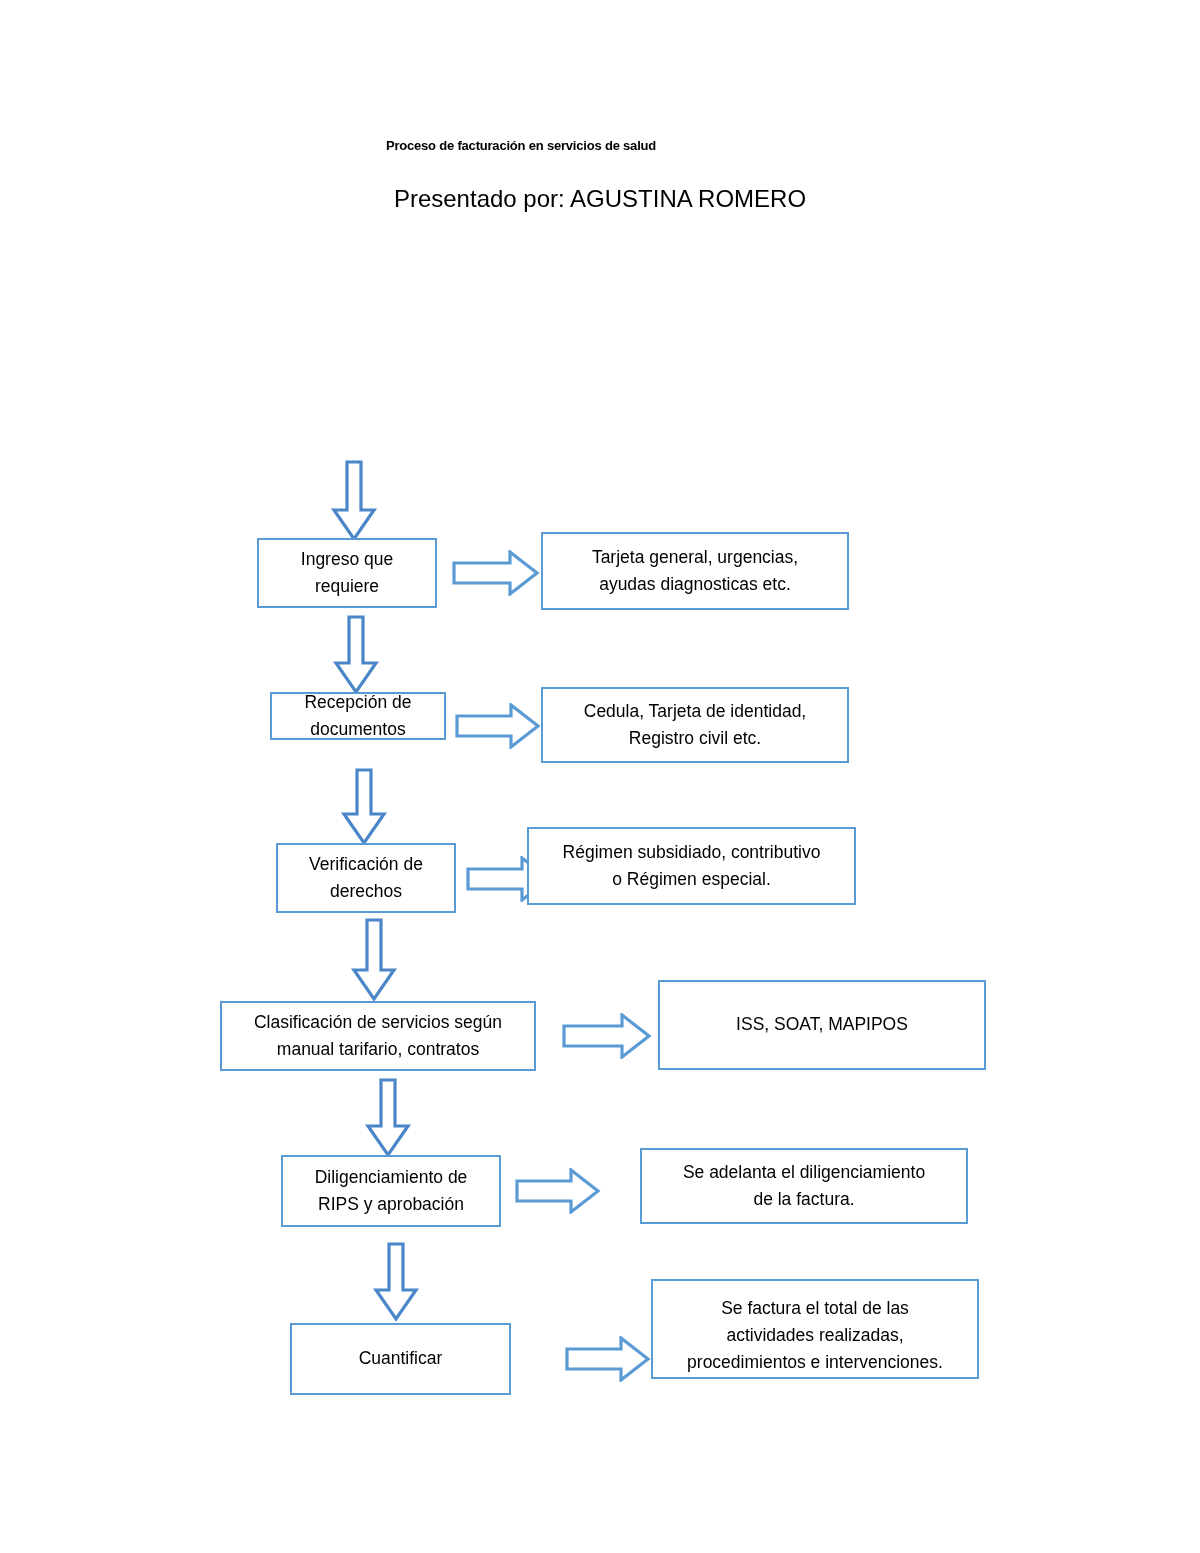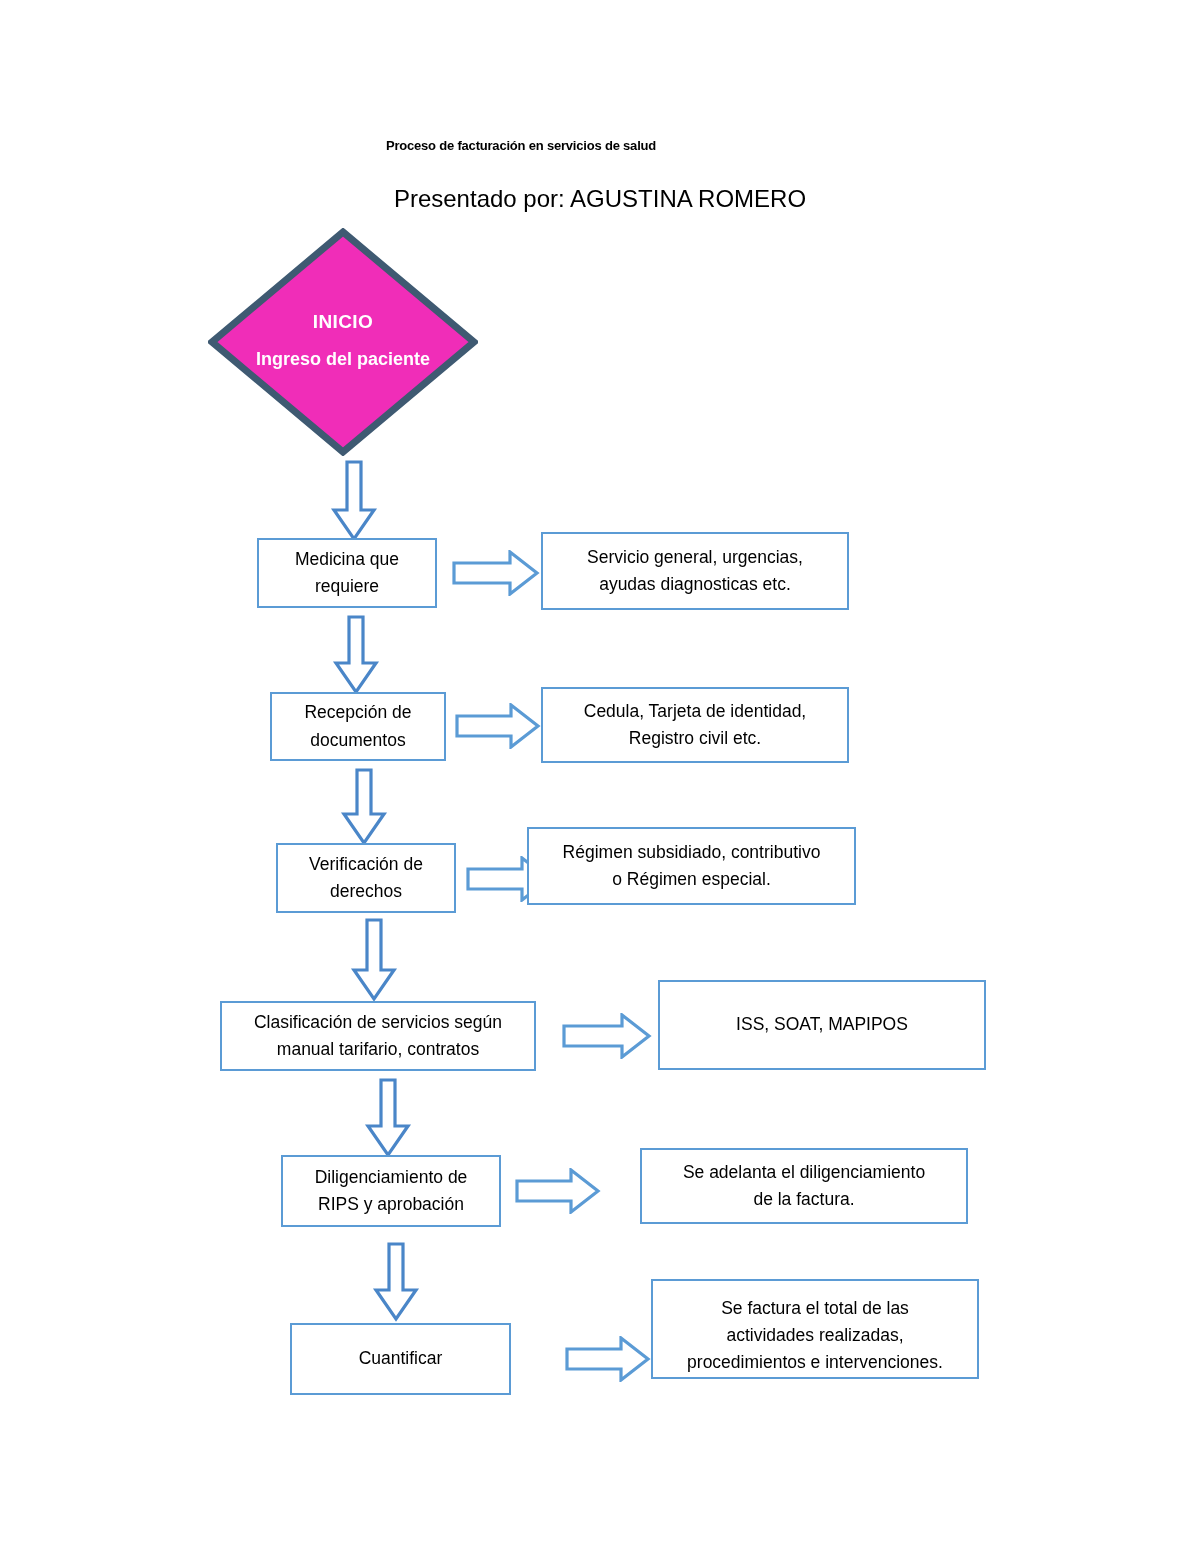--- a/index.html
+++ b/index.html
@@ -101,64 +101,52 @@
   .arrow svg { display: block; }
 </style>
 </head>
 <body>
 
 <div id="page">
 
   <div class="doc-title">Proceso de facturación en servicios de salud</div>
   <div class="doc-subtitle">Presentado por: AGUSTINA ROMERO</div>
 
-  <div class="diamond-wrap">
-    <svg width="270" height="228" viewBox="0 0 270 228">
-      <polygon points="135,4 266,114 135,224 4,114" fill="#F02DB8" stroke="#3F5A72" stroke-width="7" stroke-linejoin="miter"></polygon>
-    </svg>
-    <div class="diamond-text">
-      <div class="line1">INICIO</div>
-      <div class="line2">
-        <span>Ingreso del</span>
-        <span>paciente</span>
-      </div>
-    </div>
-  </div>
 
   <div class="arrow" style="left:330px; top:460px;">
     <svg width="48" height="82" viewBox="0 0 48 82">
       <polygon points="17,2 31,2 31,50 44,50 24,79 4,50 17,50" fill="#FFFFFF" stroke="#4A86C8" stroke-width="3.2" stroke-linejoin="miter"></polygon>
     </svg>
   </div>
 
   <div class="node" style="left:257px; top:538px; width:180px; height:70px;">
     <div>
-      <span>Medicina que</span>
+      <span>Ingreso que</span>
       <span>requiere</span>
     </div>
   </div>
   <div class="arrow" style="left:452px; top:550px;">
     <svg width="88" height="46" viewBox="0 0 88 46">
       <polygon points="2,13 58,13 58,2 85,23 58,44 58,33 2,33" fill="#FFFFFF" stroke="#5B9BD5" stroke-width="3.2" stroke-linejoin="miter"></polygon>
     </svg>
   </div>
   <div class="node" style="left:541px; top:532px; width:308px; height:78px;">
     <div>
-      <span>Servicio general, urgencias,</span>
+      <span>Tarjeta general, urgencias,</span>
       <span>ayudas diagnosticas etc.</span>
     </div>
   </div>
 
   <div class="arrow" style="left:332px; top:615px;">
     <svg width="48" height="80" viewBox="0 0 48 80">
       <polygon points="17,2 31,2 31,48 44,48 24,77 4,48 17,48" fill="#FFFFFF" stroke="#4A86C8" stroke-width="3.2" stroke-linejoin="miter"></polygon>
     </svg>
   </div>
 
-  <div class="node" style="left:270px; top:692px; width:176px; height:69px;">
+  <div class="node" style="left:270px; top:692px; width:176px; height:48px;">
     <div>
       <span>Recepción de</span>
       <span>documentos</span>
     </div>
   </div>
   <div class="arrow" style="left:455px; top:703px;">
     <svg width="86" height="46" viewBox="0 0 86 46">
       <polygon points="2,13 56,13 56,2 83,23 56,44 56,33 2,33" fill="#FFFFFF" stroke="#5B9BD5" stroke-width="3.2" stroke-linejoin="miter"></polygon>
     </svg>
   </div>

